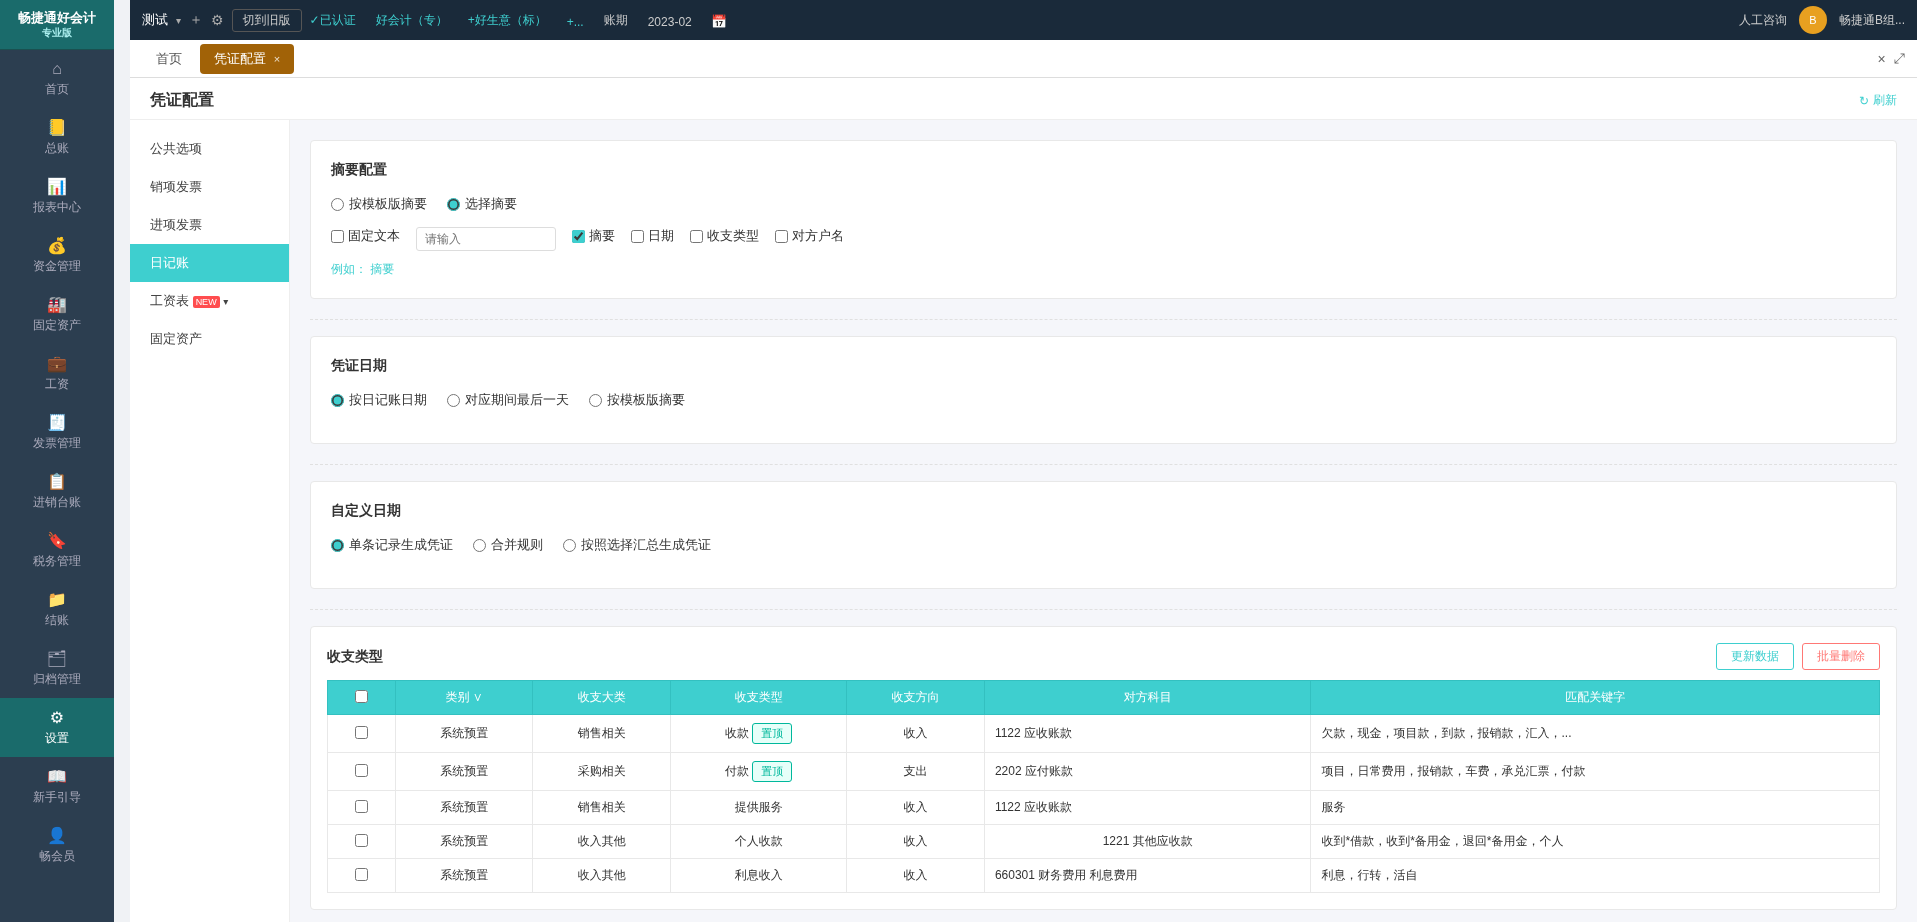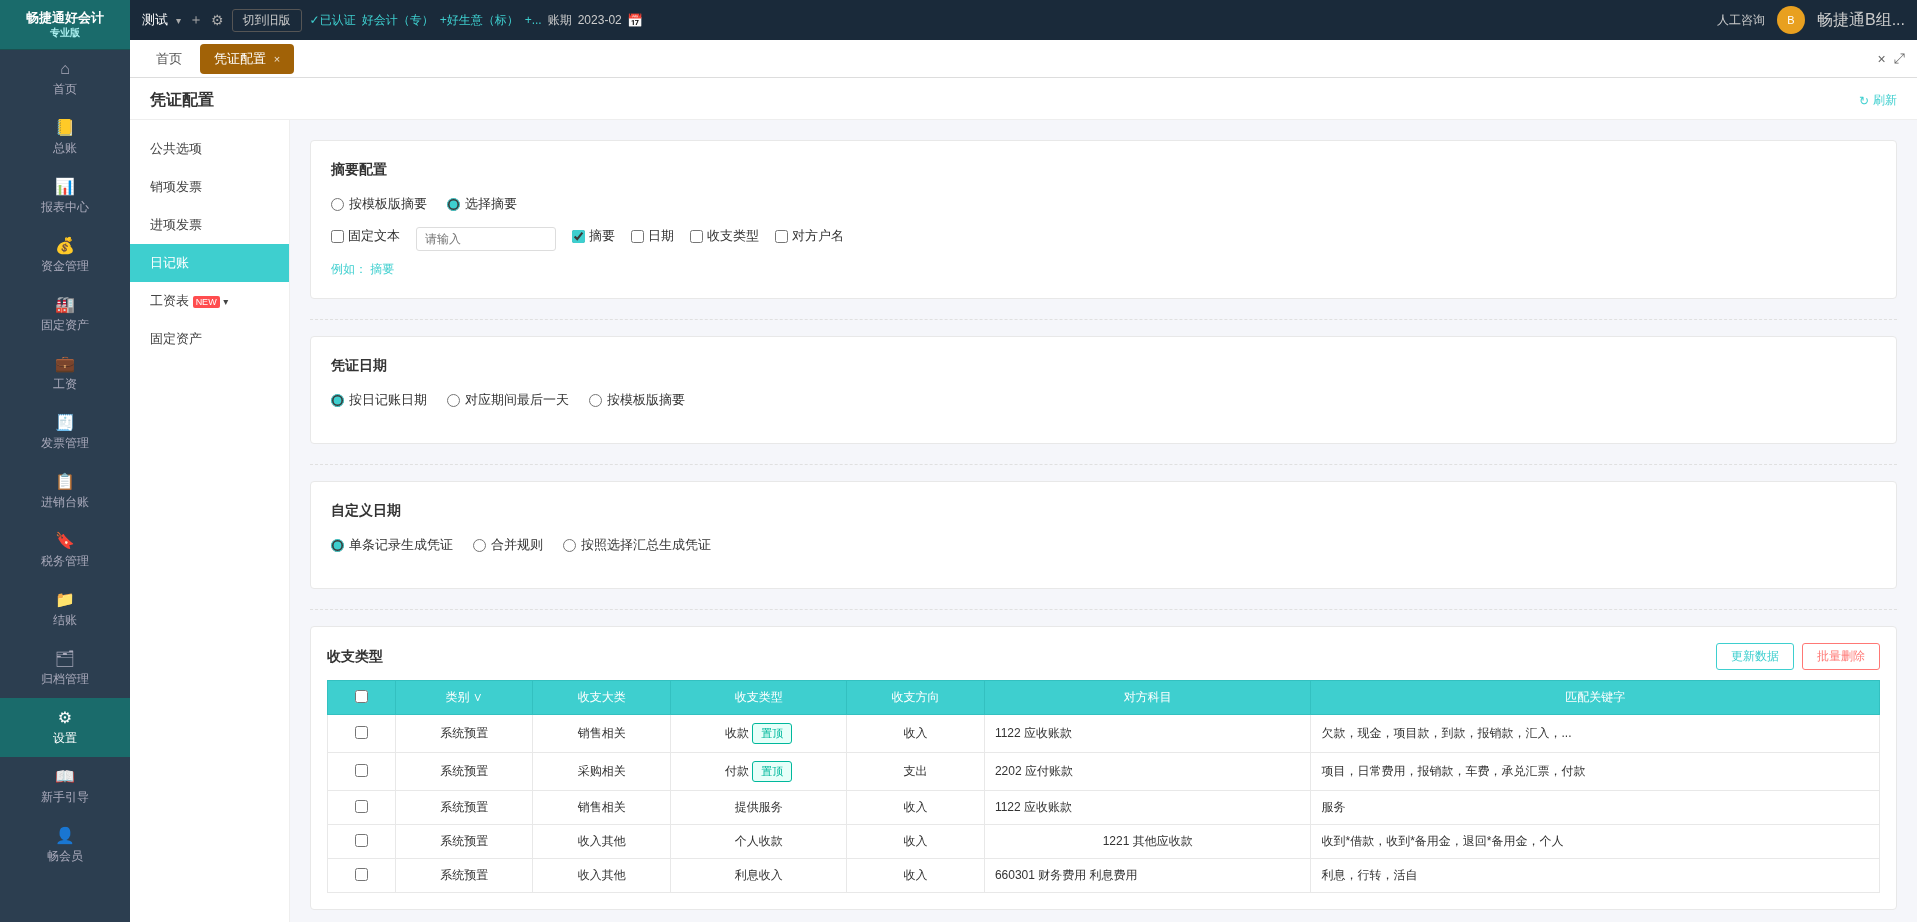--- a/index.html
+++ b/index.html
@@ -23,31 +23,31 @@
     .top-bar .plus-icon, .top-bar .gear-icon { color: #aaa; cursor: pointer; font-size: 14px; }
     .top-bar .switch-btn {
       border: 1px solid #555;
       color: #ccc;
       background: transparent;
       padding: 2px 10px;
       border-radius: 3px;
       cursor: pointer;
       font-size: 12px;
     }
-    .top-bar .tags { display: flex; align-items: center; gap: 6px; flex: 1; }
+    .top-bar .tags { display: flex; align-items: flex-end; gap: 20px; flex: 1; }
     .top-bar .tag { color: #3ecfcf; font-size: 12px; }
     .top-bar .period { color: #ccc; font-size: 12px; }
     .top-bar .right-area { display: flex; align-items: center; gap: 12px; margin-left: auto; }
     .top-bar .consult-btn { color: #ccc; font-size: 12px; cursor: pointer; }
     .top-bar .user-avatar { width: 28px; height: 28px; border-radius: 50%; background: #e8a020; display: flex; align-items: center; justify-content: center; color: #fff; font-size: 11px; }
-    .top-bar .username { color: #ccc; font-size: 16px; }
+    .top-bar .username { color: #ccc; font-size: 12px; }
 
     
     .sidebar {
-      width: 130px;
+      width: 114px;
       background: #2c3e50;
       position: fixed;
       top: 0; left: 0; bottom: 0;
       display: flex;
       flex-direction: column;
       z-index: 200;
     }
     .sidebar-logo {
       height: 50px;
       background: #1a6b6b;

